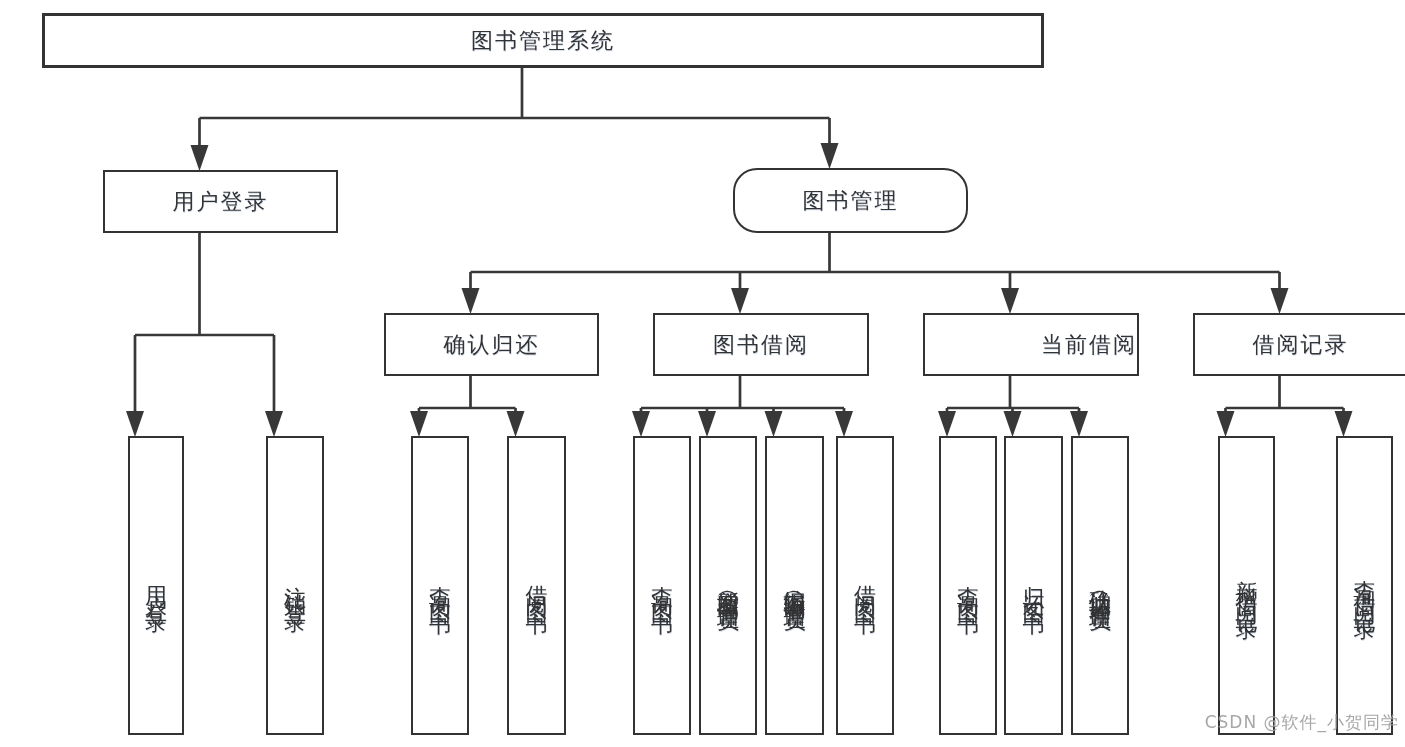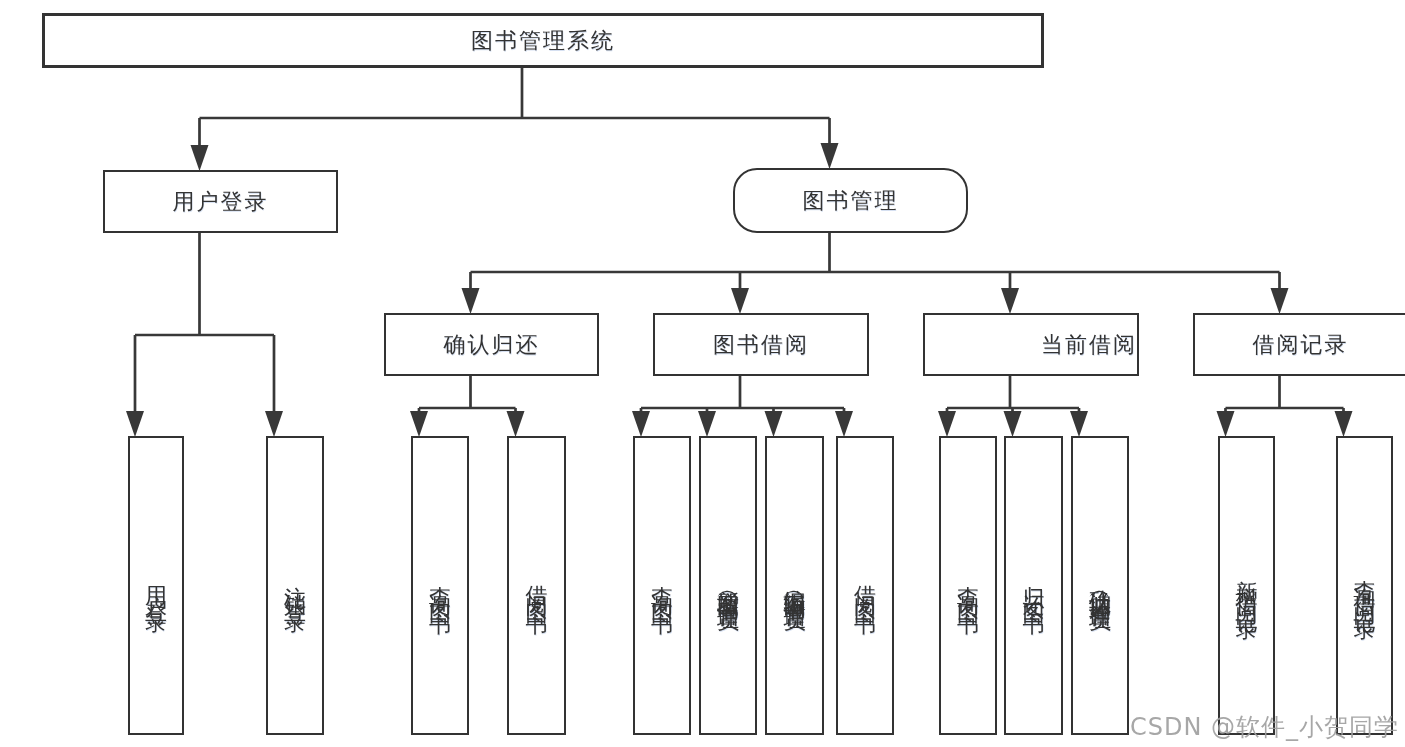--- a/index.html
+++ b/index.html
@@ -46,21 +46,21 @@
   .node.v .lbl {
     writing-mode: vertical-rl;
     text-orientation: mixed;
     white-space: nowrap;
   }
   .watermark {
     position: absolute;
     right: 6px;
     top: 711px;
     z-index: 3;
-    font-size: 24px;
+    font-size: 17px;
     color: #a0a0a0;
     opacity: 0.92;
     letter-spacing: 1px;
     white-space: nowrap;
   }
 </style>
 </head>
 <body>
 
 <div class="stage">

